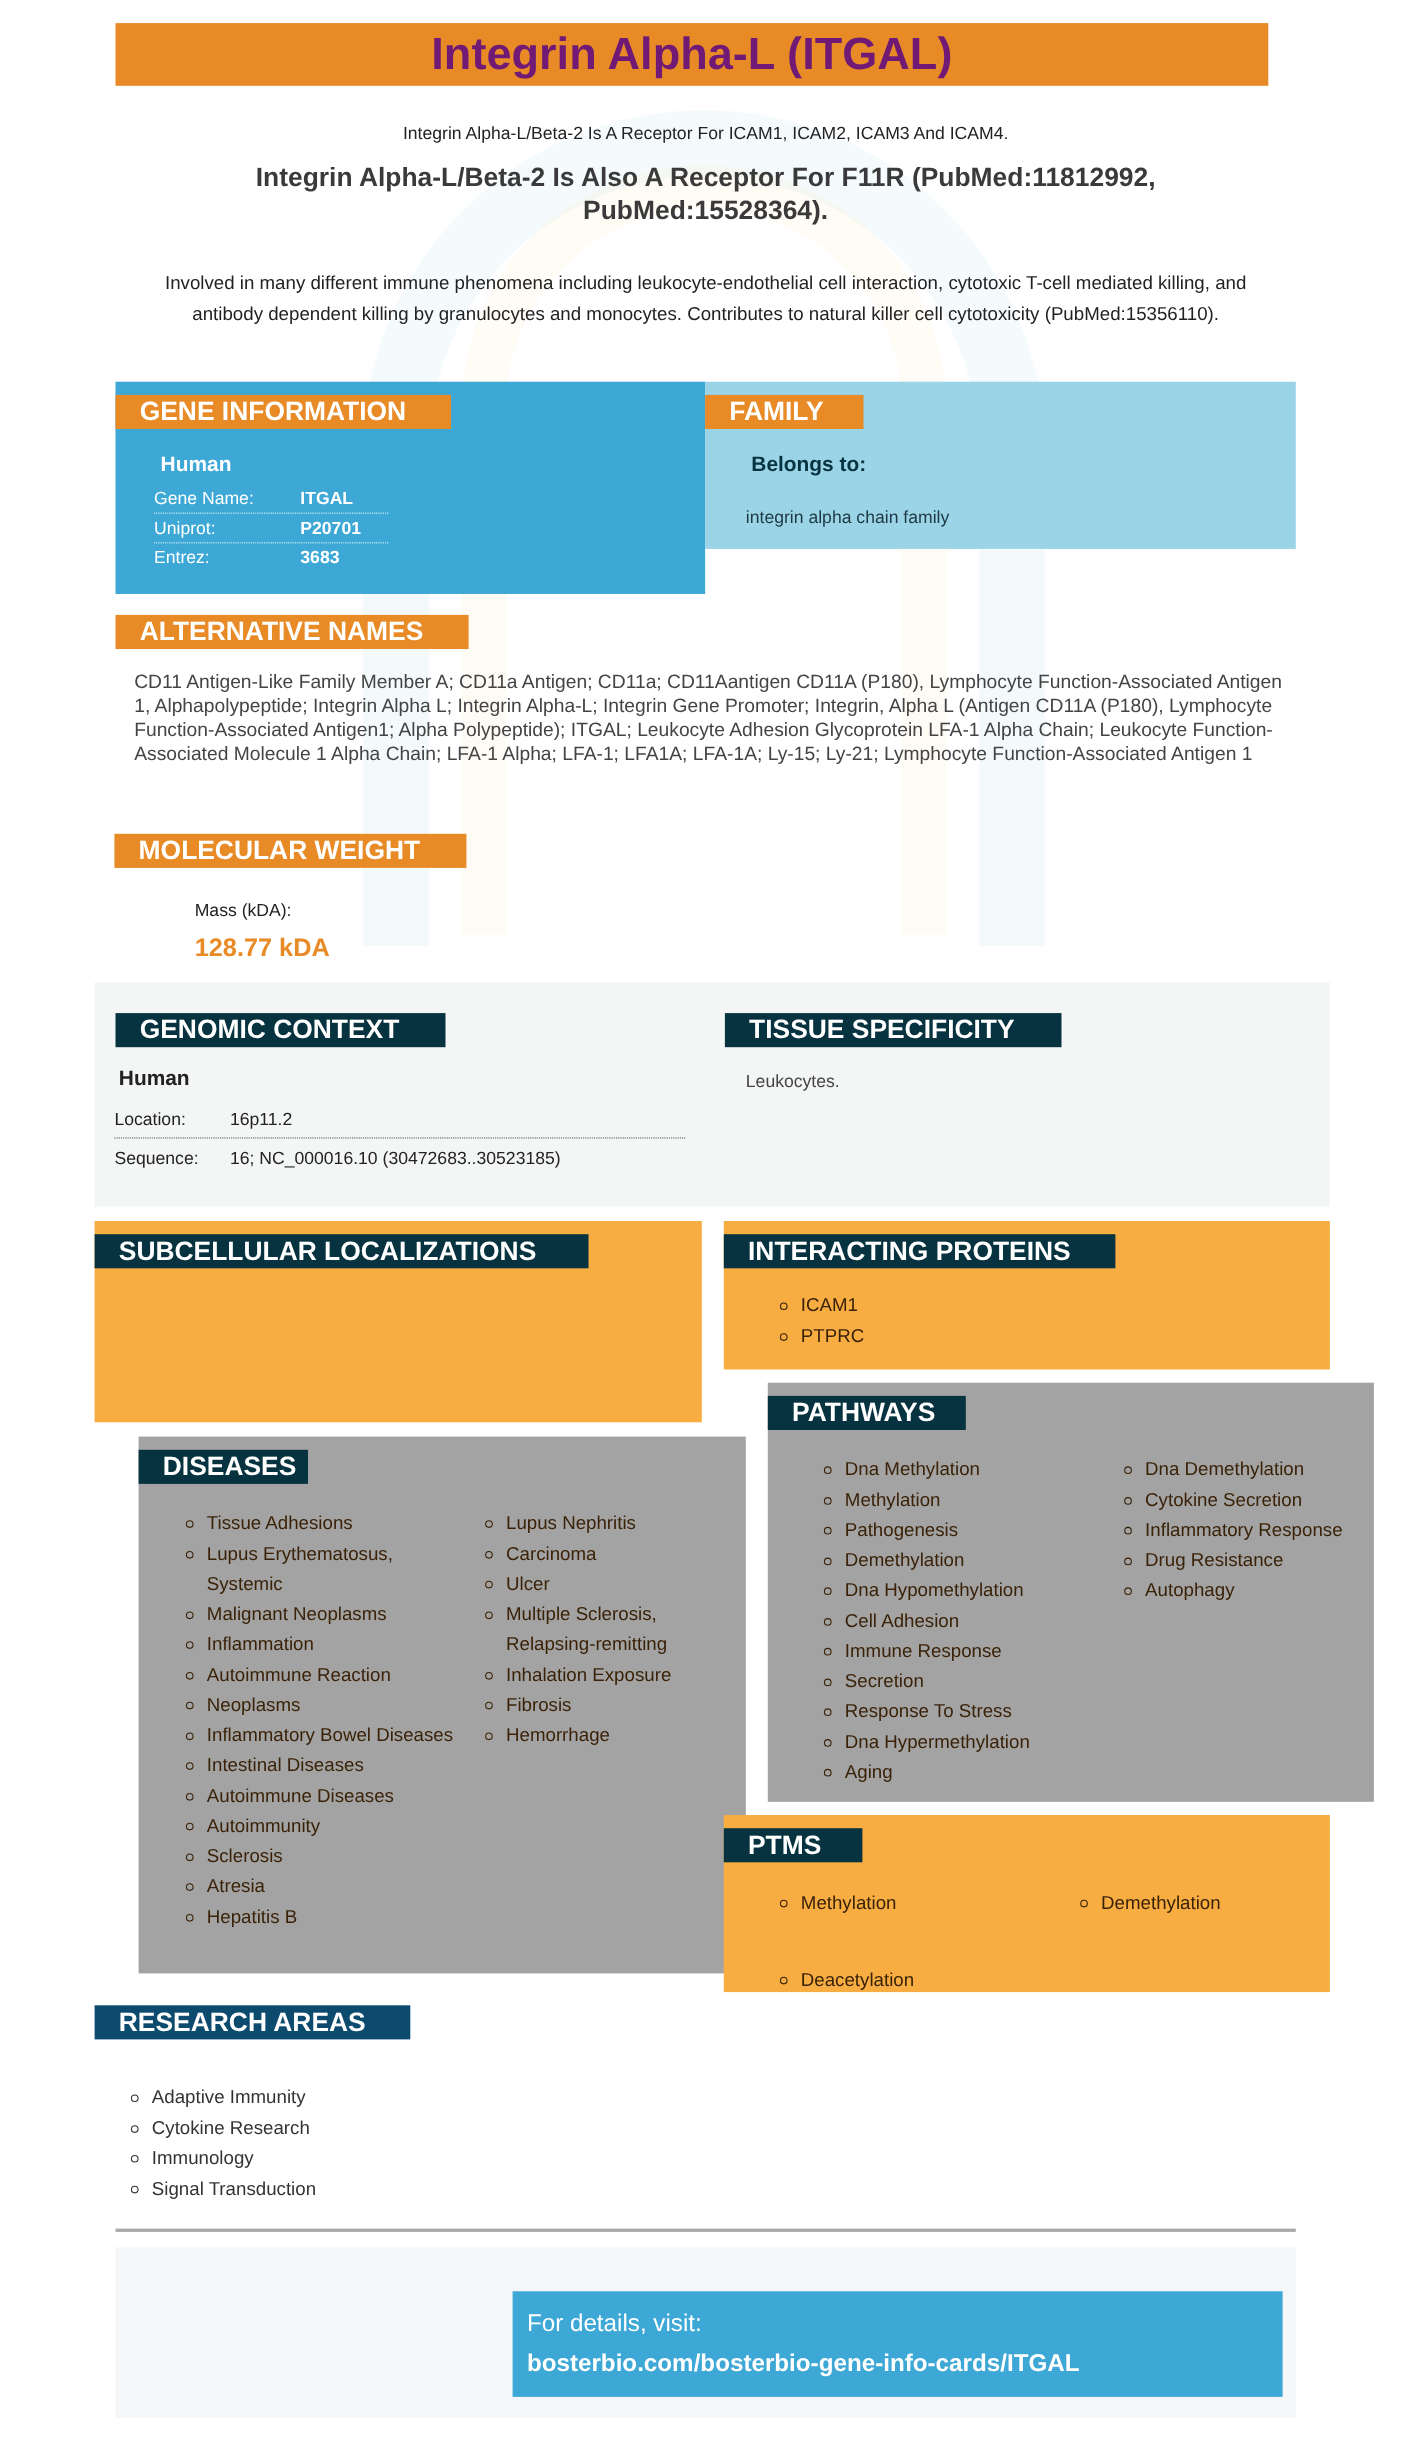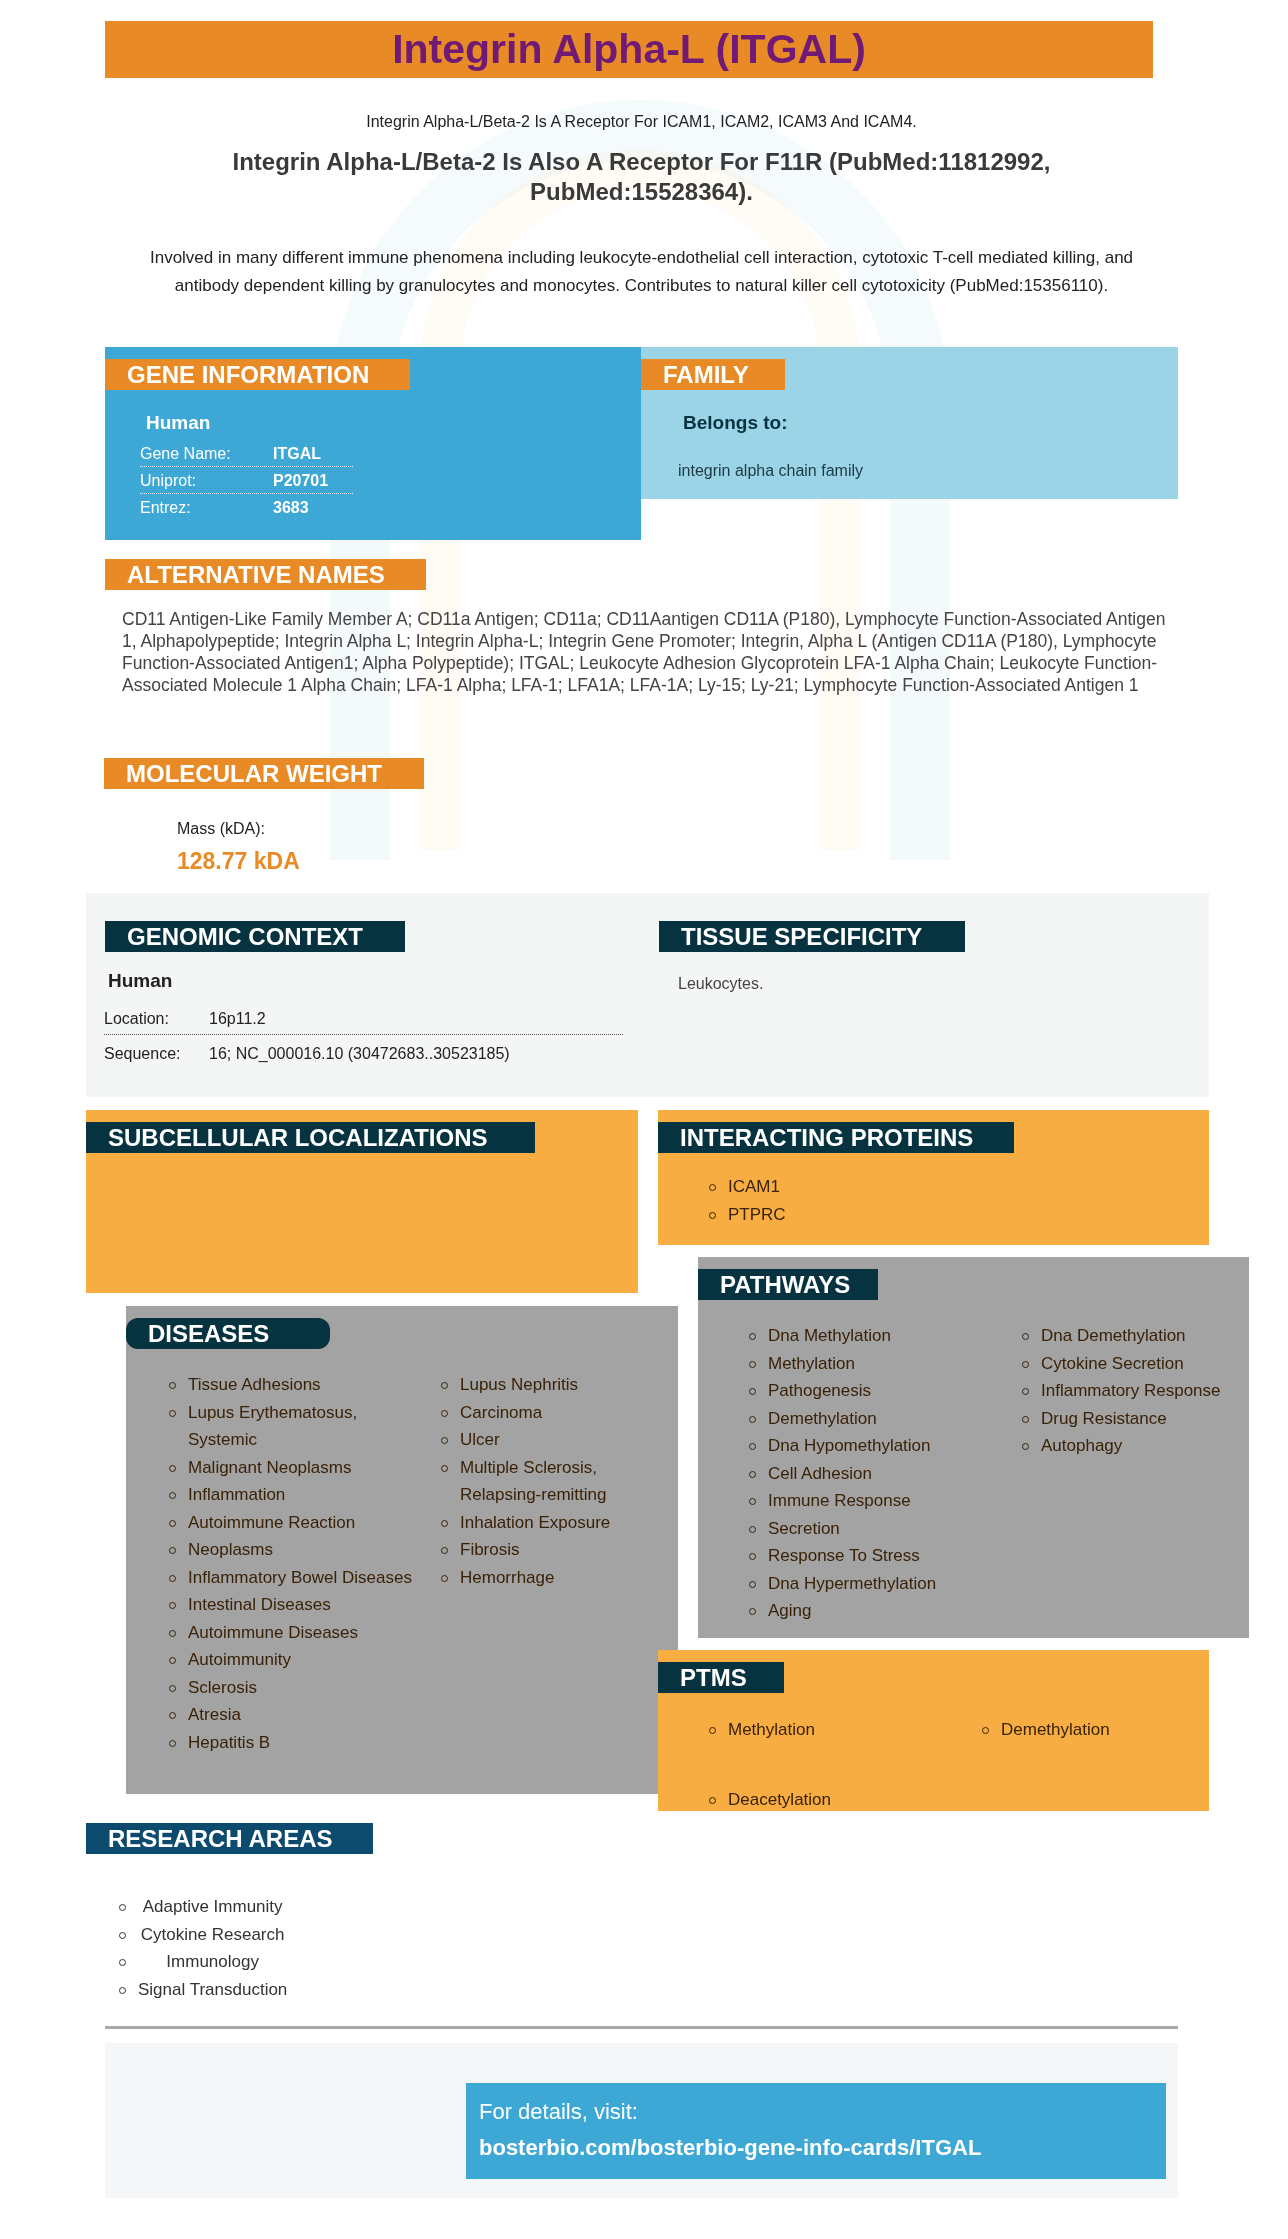--- a/index.html
+++ b/index.html
@@ -43,21 +43,21 @@
 
   .box { position: absolute; }
   .lt-orange { background: #f7ad42; }
   .dk-orange { background: #a3a3a3; margin-left: 40px; }
   .box ul { list-style: none; position: absolute; }
   .box li, .ra-list li { position: relative; padding-left: 20px; font-size: 17px; line-height: 27.5px; color: #3a2208; }
   .box li::before, .ra-list li::before { content: ""; position: absolute; left: 1px; top: 11px; width: 5px; height: 5px; border: 1px solid #3a2208; border-radius: 50%; }
   .subcell-text { position: absolute; left: 37px; top: 62px; width: 200px; font-size: 17px; line-height: 26px; color: #5a3a12; }
 
   .ra-list { list-style: none; position: absolute; left: 118px; top: 1893px; }
-  .ra-list li { color: #333; text-align: center; }
+  .ra-list li { color: #333; }
   .ra-list li::before { border-color: #333; }
 
   .divider { left: 105px; top: 2026px; width: 1073px; height: 3px; background: #a8a8a8; }
   .footer-gray { left: 105px; top: 2043px; width: 1073px; height: 155px; background: #f4f6f8; }
   .footer-blue { left: 466px; top: 2083px; width: 700px; height: 96px; background: #3da8d6; color: #fff; padding-left: 13px; }
   .footer-blue .l1 { position: absolute; left: 13px; top: 16px; font-size: 22px; }
   .footer-blue .l2 { position: absolute; left: 13px; top: 52px; font-size: 22px; font-weight: bold; }
 </style>
 </head>
 <body>
@@ -119,21 +119,21 @@
 
 <div class="box lt-orange" style="left:658px;top:1110px;width:551px;height:135px;">
   <div class="sec-head dark-h" style="left:0;top:12px;width:356px;">INTERACTING PROTEINS</div>
   <ul style="left:50px;top:63px;">
     <li>ICAM1</li>
     <li>PTPRC</li>
   </ul>
 </div>
 
 <div class="box dk-orange" style="left:86px;top:1306px;width:552px;height:488px;">
-  <div class="sec-head dark-h" style="left:0;top:12px;width:204px;border-radius:12px;">DISEASES</div>
+  <div class="sec-head dark-h" style="left:0;top:12px;width:154px;">DISEASES</div>
   <ul style="left:42px;top:65px;width:255px;">
     <li>Tissue Adhesions</li>
     <li>Lupus Erythematosus, Systemic</li>
     <li>Malignant Neoplasms</li>
     <li>Inflammation</li>
     <li>Autoimmune Reaction</li>
     <li>Neoplasms</li>
     <li>Inflammatory Bowel Diseases</li>
     <li>Intestinal Diseases</li>
     <li>Autoimmune Diseases</li>

